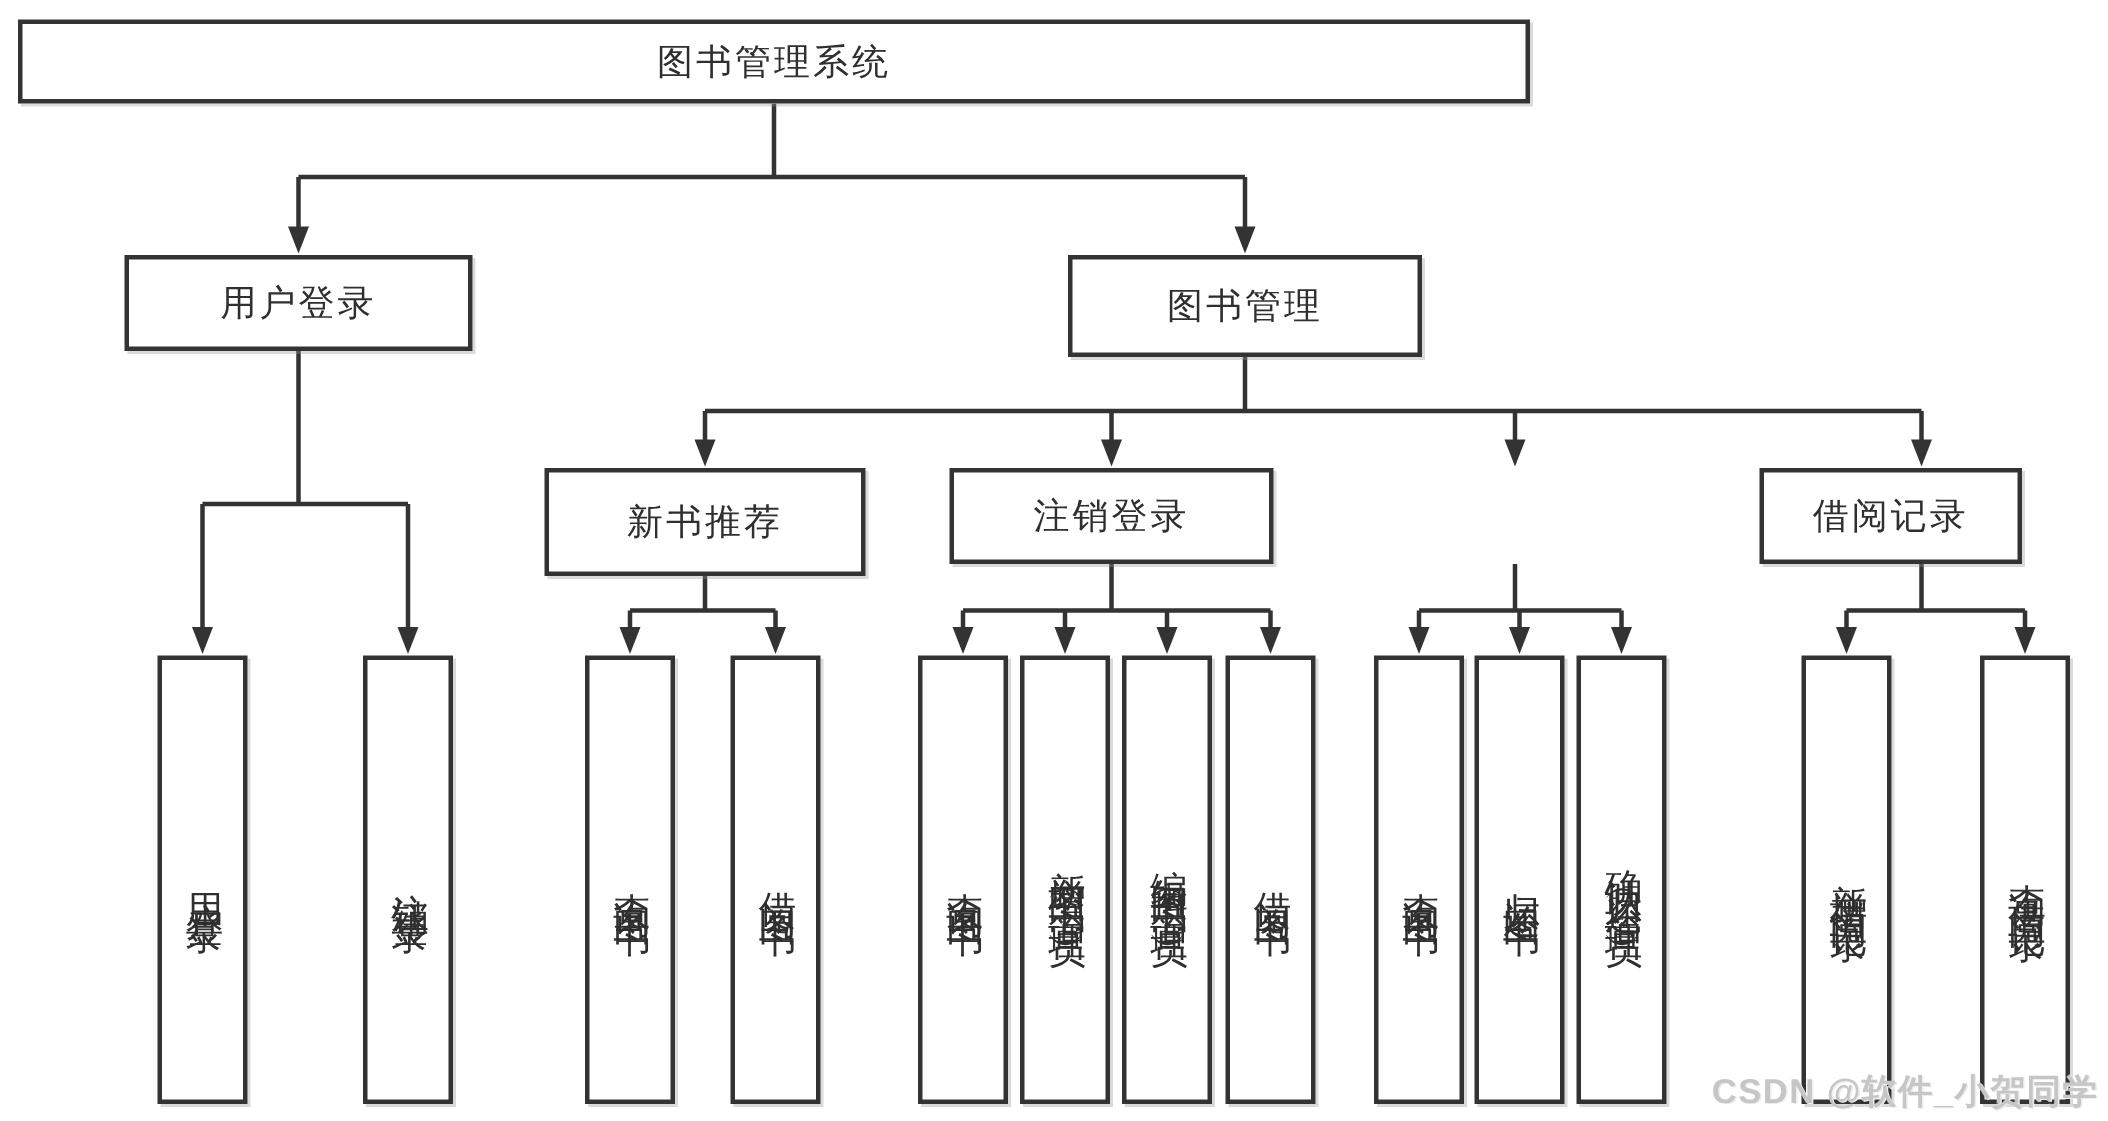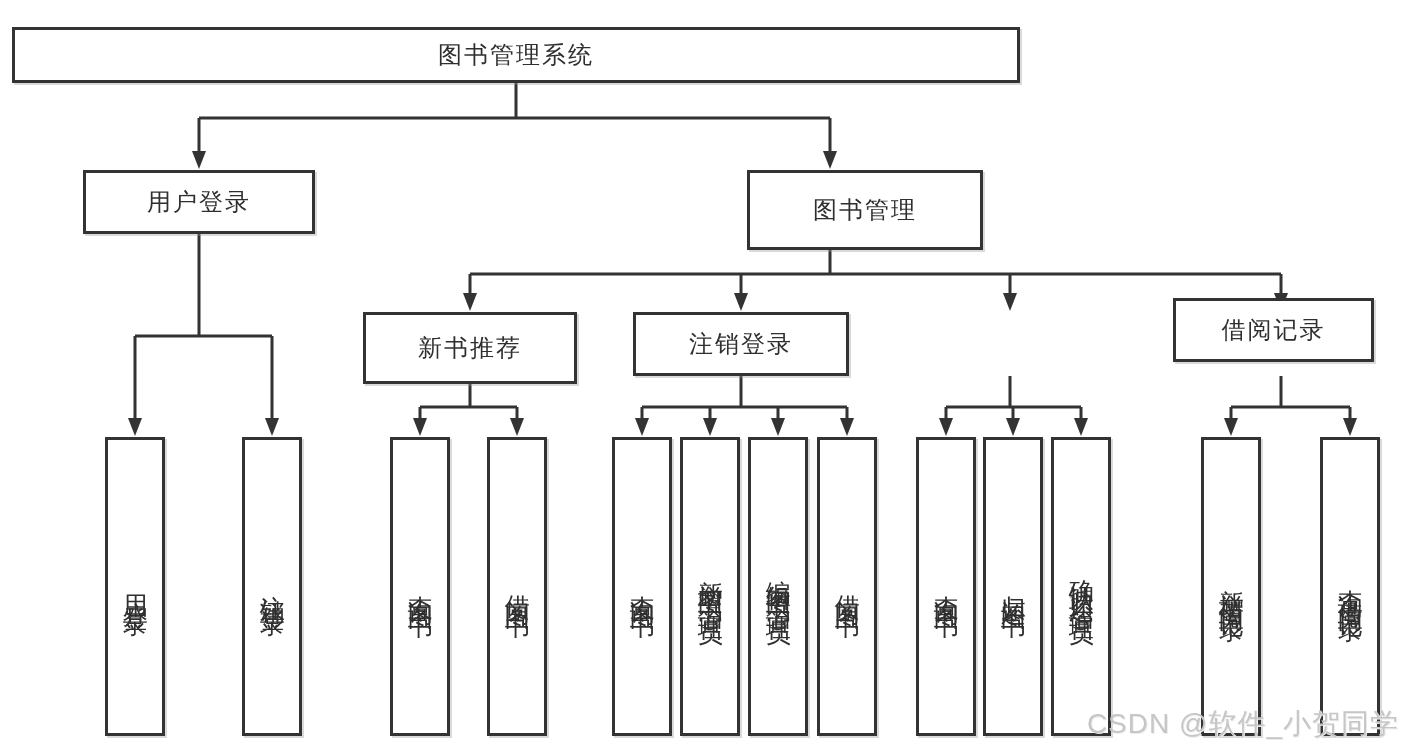--- a/index.html
+++ b/index.html
@@ -42,25 +42,26 @@
     writing-mode: vertical-rl;
     font-size: 25px;
     letter-spacing: 6px;
     line-height: 1.1;
   }
   .watermark {
     position: absolute;
     z-index: 2;
     right: 6px;
     bottom: 4px;
-    font-size: 28px;
+    font-size: 23px;
     letter-spacing: 1px;
     color: #c6c6c6;
     text-shadow: 1px 1px 0 #ededed;
     white-space: nowrap;
+    font-weight: bold;
   }
 </style>
 </head>
 <body>
 
 <div class="stage">
 
   <svg class="connectors" width="1405" height="747" viewBox="0 0 1405 747">
     <g stroke="#333333" stroke-width="3" fill="none">
       <path d="M516 69 V118 M199 118 H830 M199 118 V153 M830 118 V153"></path>
@@ -87,28 +88,28 @@
       <polygon points="771,418 785,418 778,436"></polygon>
       <polygon points="840,418 854,418 847,436"></polygon>
       <polygon points="939,418 953,418 946,436"></polygon>
       <polygon points="1006,418 1020,418 1013,436"></polygon>
       <polygon points="1074,418 1088,418 1081,436"></polygon>
       <polygon points="1224,418 1238,418 1231,436"></polygon>
       <polygon points="1343,418 1357,418 1350,436"></polygon>
     </g>
   </svg>
 
-  <div class="box hbox" style="left:12px;top:27px;width:1008px;height:56px">图书管理系统</div>
+  <div class="box hbox" style="left:12px;top:13px;width:1008px;height:56px">图书管理系统</div>
 
   <div class="box hbox" style="left:83px;top:170px;width:232px;height:64px">用户登录</div>
-  <div class="box hbox" style="left:747px;top:170px;width:236px;height:80px">图书管理</div>
+  <div class="box hbox" style="left:712px;top:170px;width:236px;height:68px">图书管理</div>
 
   <div class="box hbox" style="left:363px;top:312px;width:214px;height:72px">新书推荐</div>
   <div class="box hbox" style="left:633px;top:312px;width:216px;height:64px">注销登录</div>
-  <div class="box hbox" style="left:1173px;top:298px;width:201px;height:64px">借阅记录</div>
+  <div class="box hbox" style="left:1173px;top:312px;width:175px;height:64px">借阅记录</div>
 
   <div class="box vbox" style="left:105px;top:437px;width:60px;height:299px">用户登录</div>
   <div class="box vbox" style="left:242px;top:437px;width:60px;height:299px">注销登录</div>
 
   <div class="box vbox" style="left:390px;top:437px;width:60px;height:299px">查询图书</div>
   <div class="box vbox" style="left:487px;top:437px;width:60px;height:299px">借阅图书</div>
 
   <div class="box vbox" style="left:612px;top:437px;width:60px;height:299px">查询图书</div>
   <div class="box vbox" style="left:680px;top:437px;width:60px;height:299px">新增图书（管理员）</div>
   <div class="box vbox" style="left:748px;top:437px;width:60px;height:299px">编辑图书（管理员）</div>

